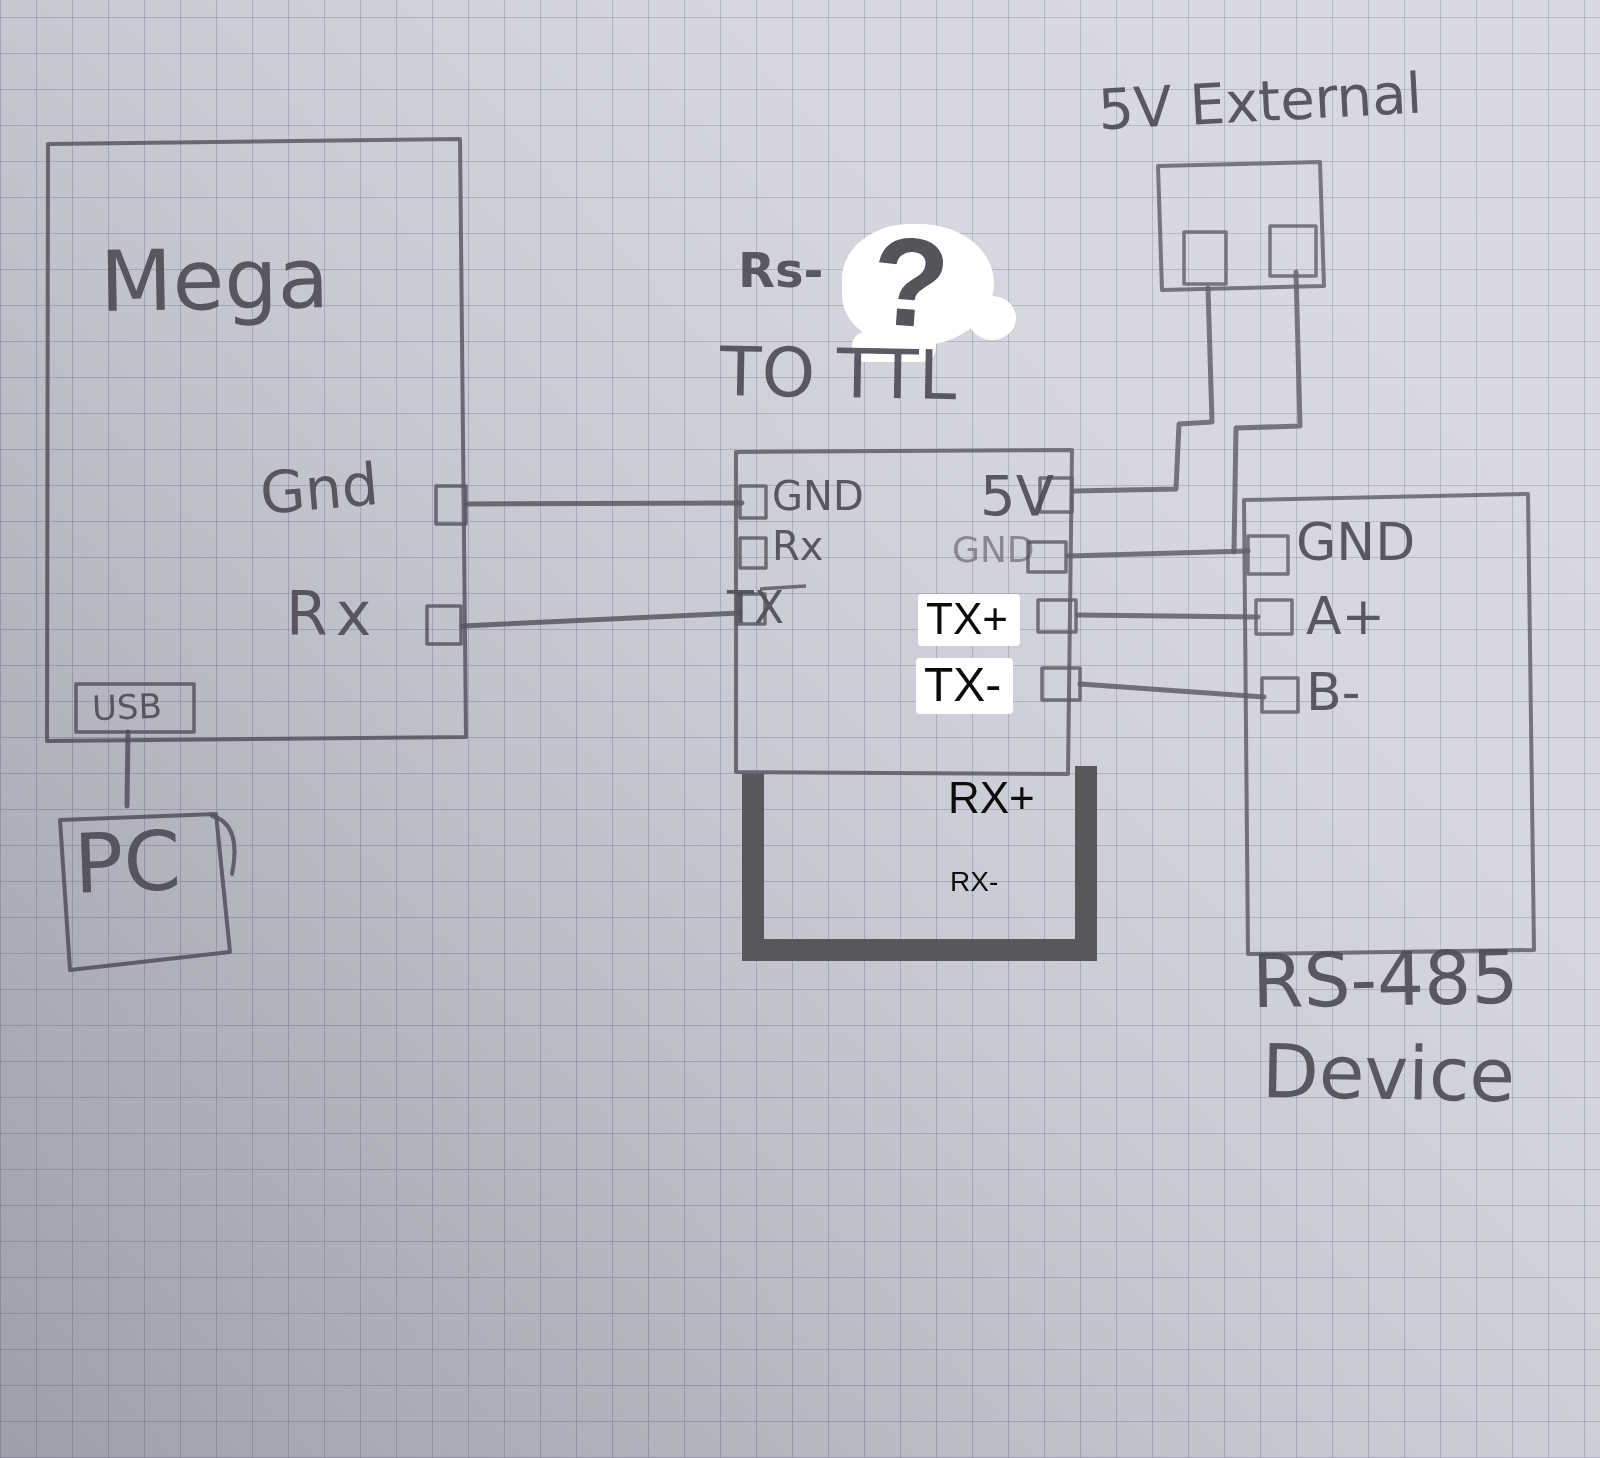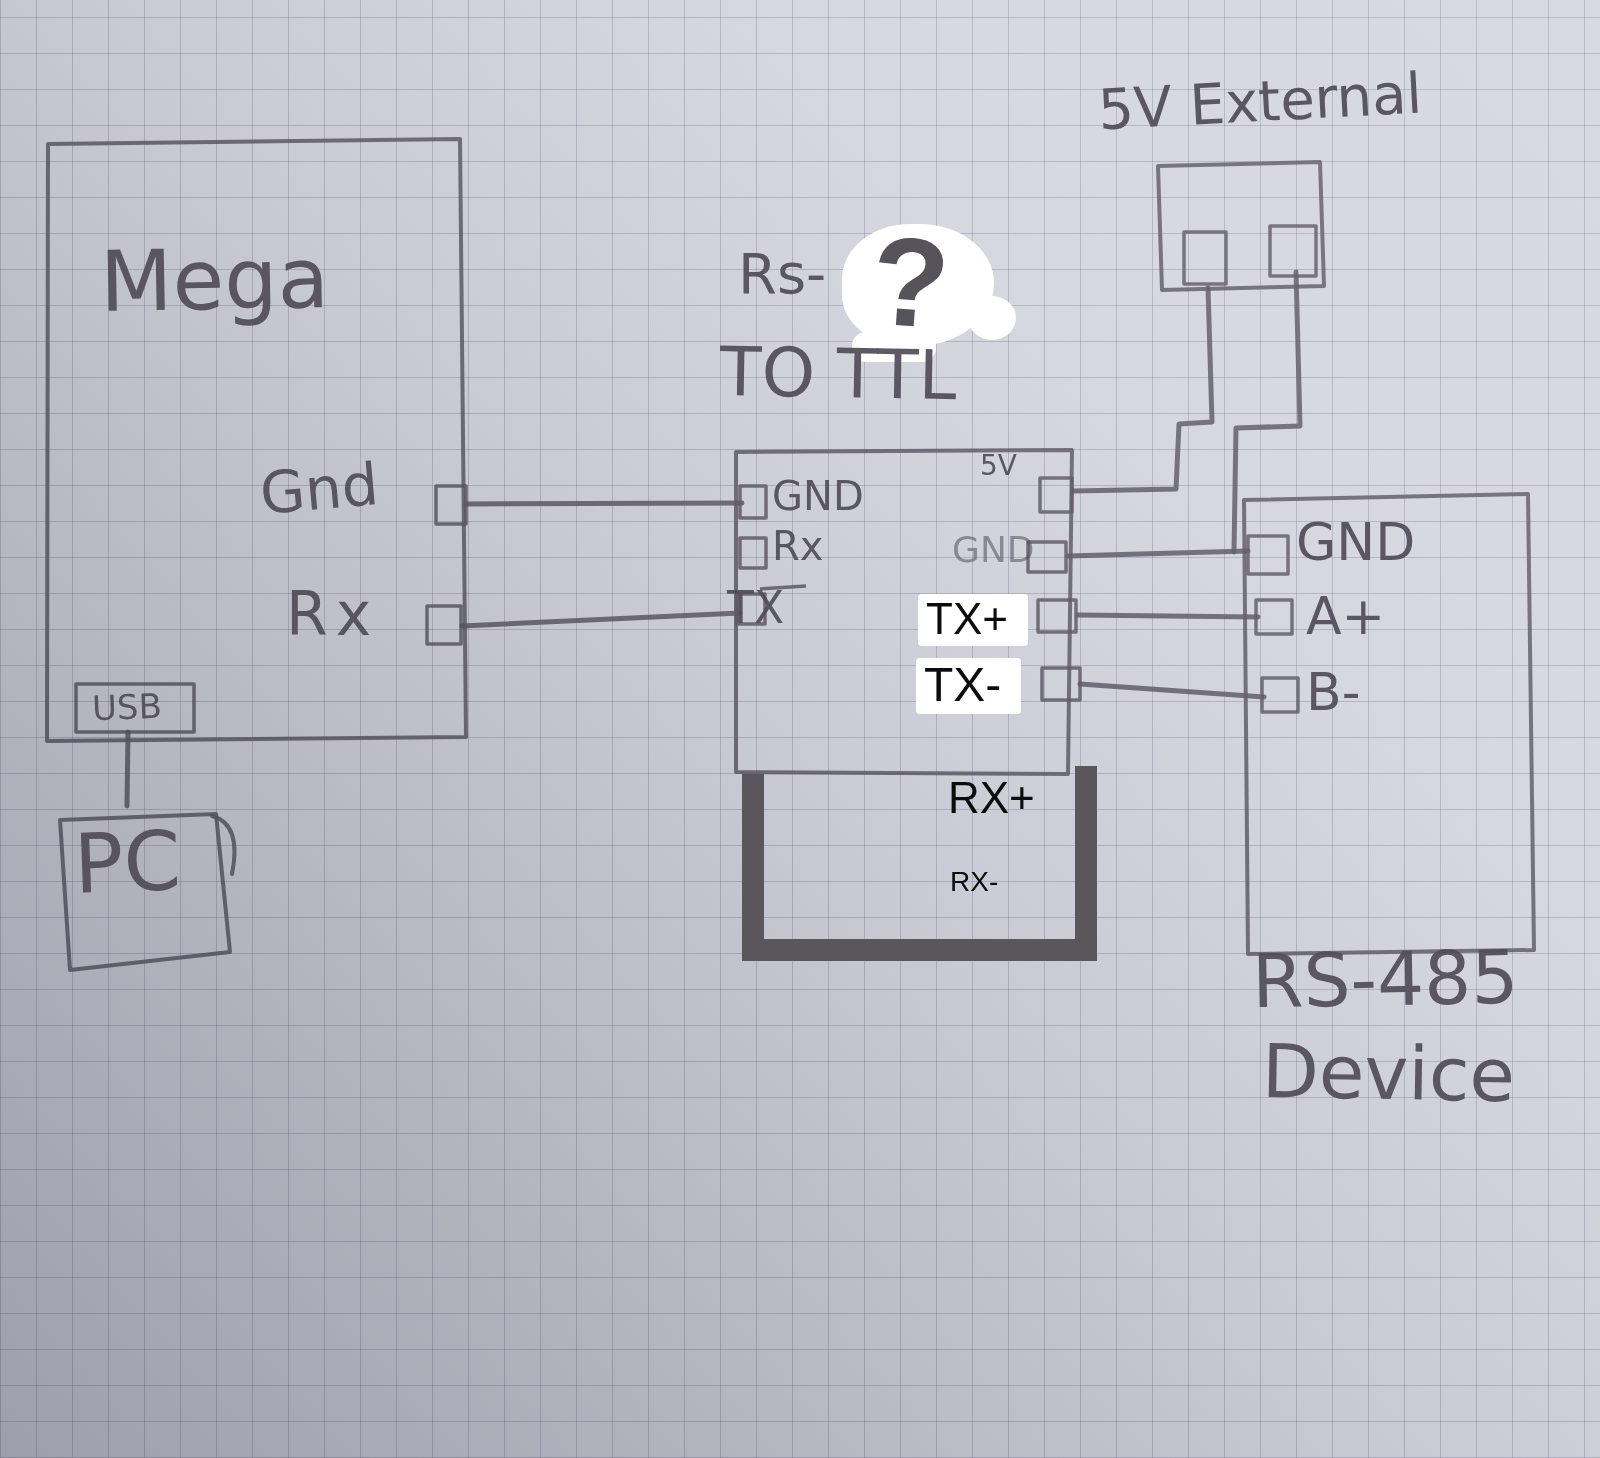--- a/index.html
+++ b/index.html
@@ -24,21 +24,21 @@
   .digital-ink{position:absolute;left:0;top:0;z-index:3;}
   .labels{position:absolute;inset:0;z-index:4;pointer-events:none;}
   .pencil-text{
     position:absolute;font-family:"DejaVu Sans",sans-serif;color:#514d58;
     opacity:.92;white-space:nowrap;line-height:1;
   }
   .digital-text{
     position:absolute;font-family:"Liberation Sans",sans-serif;color:#0c0c0c;
     white-space:nowrap;line-height:1;
   }
-  .hl{background:#ffffff;padding:3px 20px 5px 8px;border-radius:4px;}
+  .hl{background:#ffffff;padding:3px 12px 5px 8px;border-radius:4px;}
   .blob{position:absolute;background:#ffffff;z-index:3;}
   .pstroke{stroke:#595560;stroke-width:4;fill:none;stroke-linecap:round;stroke-linejoin:round;opacity:.85;}
   .pwire{stroke:#595560;stroke-width:5;fill:none;stroke-linecap:round;stroke-linejoin:round;opacity:.85;}
   .ppin{stroke:#595560;stroke-width:3.5;fill:none;stroke-linejoin:round;opacity:.85;}
   .marker{stroke:#59565c;stroke-width:22;fill:none;stroke-linecap:butt;stroke-linejoin:miter;}
 </style>
 </head>
 <body>
 
 <div class="paper">
@@ -92,28 +92,28 @@
   <div class="blob" style="left:968px;top:296px;width:48px;height:44px;border-radius:50%;"></div>
 
   <div class="labels">
 
     <div class="pencil-text" style="left:100px;top:238px;font-size:84px;transform:rotate(-1deg);">Mega</div>
     <div class="pencil-text" style="left:260px;top:460px;font-size:58px;transform:rotate(-5deg);">Gnd</div>
     <div class="pencil-text" style="left:286px;top:584px;font-size:60px;letter-spacing:8px;">Rx</div>
     <div class="pencil-text" style="left:92px;top:690px;font-size:34px;transform:rotate(-2deg);">USB</div>
     <div class="pencil-text" style="left:74px;top:822px;font-size:82px;transform:rotate(-2deg);">PC</div>
 
-    <div class="pencil-text" style="left:738px;top:246px;font-size:56px;">Rs-</div>
+    <div class="pencil-text" style="left:738px;top:246px;font-size:48px;font-weight:bold;">Rs-</div>
     <div class="digital-text" style="left:872px;top:220px;font-size:126px;font-weight:700;color:#56535b;transform:rotate(4deg);">?</div>
     <div class="pencil-text" style="left:720px;top:340px;font-size:68px;transform:rotate(1deg);">TO TTL</div>
 
     <div class="pencil-text" style="left:772px;top:476px;font-size:40px;">GND</div>
     <div class="pencil-text" style="left:772px;top:526px;font-size:40px;">Rx</div>
     <div class="pencil-text" style="left:727px;top:586px;font-size:44px;">TX</div>
-    <div class="pencil-text" style="left:980px;top:452px;font-size:28px;text-align:right;">5V</div>
+    <div class="pencil-text" style="left:980px;top:468px;font-size:56px;text-align:right;">5V</div>
     <div class="pencil-text" style="left:952px;top:532px;font-size:36px;opacity:.55;">GND</div>
 
     <div class="digital-text hl" style="left:918px;top:594px;font-size:44px;">TX+</div>
     <div class="digital-text hl" style="left:916px;top:658px;font-size:48px;">TX-</div>
     <div class="digital-text" style="left:948px;top:776px;font-size:44px;">RX+</div>
     <div class="digital-text" style="left:950px;top:868px;font-size:28px;">RX-</div>
 
     <div class="pencil-text" style="left:1098px;top:74px;font-size:56px;transform:rotate(-3deg);">5V External</div>
 
     <div class="pencil-text" style="left:1296px;top:516px;font-size:52px;">GND</div>

